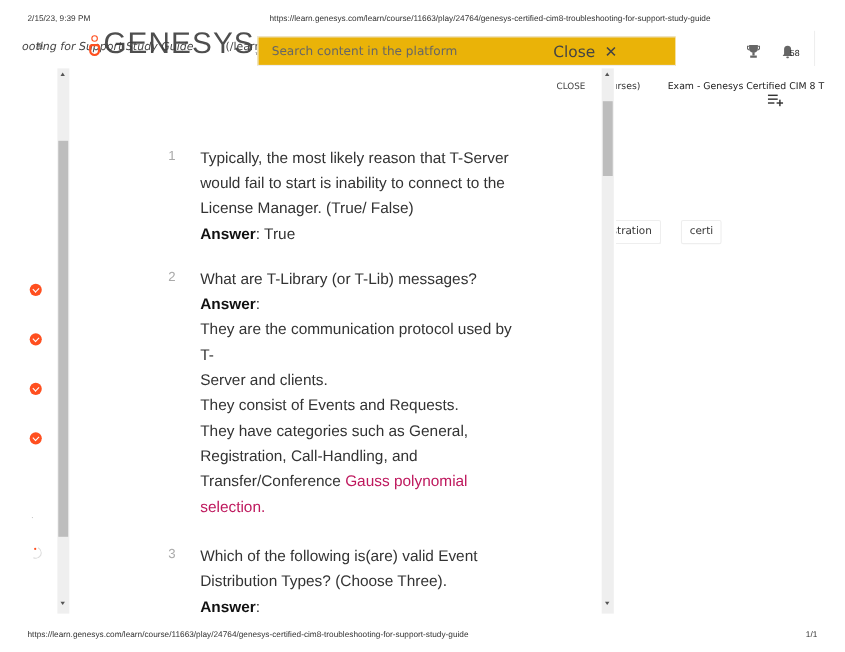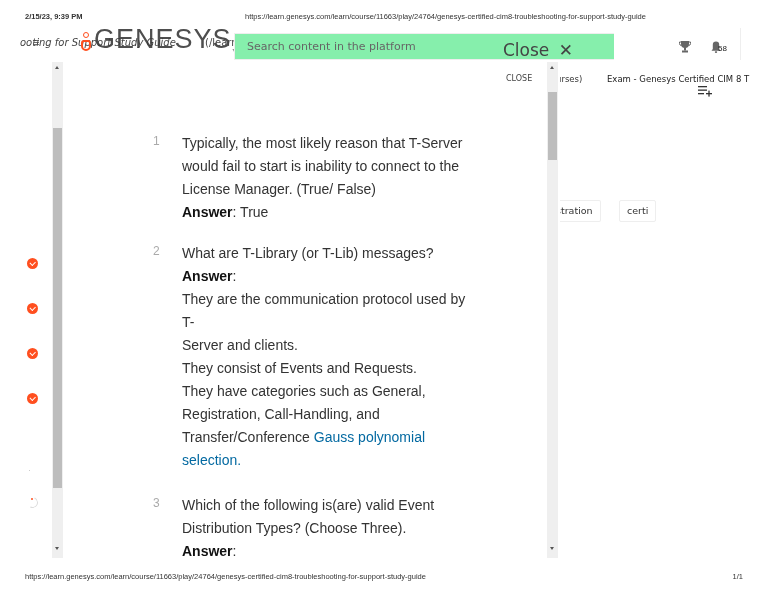--- a/index.html
+++ b/index.html
@@ -1,40 +1,40 @@
 <!DOCTYPE html>
 <html><head>
 <meta charset="utf-8">
 <style>
   * { box-sizing: border-box; margin: 0; padding: 0; }
   html, body { width: 768px; height: 593px; overflow: hidden; background: #fff; }
   body { position: relative; font-family: "Liberation Sans", sans-serif; color: #222; }
 
   .print-header { position: absolute; top: 12px; left: 25px; right: 25px; font-size: 7.5px; color: #333; font-family: "Liberation Sans", sans-serif; }
-  .print-header .date { position: absolute; left: 0; top: 0; font-weight: bold; }
+  .print-header .date { position: absolute; left: 0; top: 0; }
   .print-header .url { position: absolute; left: 220px; top: 0; }
 
   .print-footer { position: absolute; bottom: 12px; left: 25px; right: 25px; font-size: 7.5px; color: #333; }
   .print-footer .url { position: absolute; left: 0; bottom: 0; }
   .print-footer .page { position: absolute; right: 0; bottom: 0; }
 
   
   .bg-title { position: absolute; left: 20px; top: 37px; font-size: 10px; color: #444; white-space: nowrap; font-family: "DejaVu Sans", sans-serif; font-style: italic; }
   .logo { position: absolute; left: 80px; top: 24px; height: 30px; display: flex; align-items: flex-end; }
   .logo .g-mark { position: relative; width: 12px; height: 24px; margin-right: 2px; }
   .logo .g-mark .dot { position: absolute; top: 2px; left: 3px; width: 6px; height: 6px; border: 1.5px solid #ff4f1f; border-radius: 50%; }
   .logo .g-mark .bowl { position: absolute; top: 10px; left: 1px; width: 10px; height: 11px; border: 2px solid #ff4f1f; border-radius: 3px 3px 5px 5px; }
   .logo .word { font-size: 27px; color: #3b3b3b; letter-spacing: 1px; font-family: Liberation Sans, sans-serif; font-weight: 300; line-height: 30px; opacity: 0.9; }
   .logo .tm { font-size: 6px; vertical-align: top; color: #3b3b3b; }
   .bg-learn { position: absolute; left: 205px; top: 37px; font-size: 10px; color: #444; font-family: "DejaVu Sans", sans-serif; }
 
-  .search-bar { position: absolute; left: 234px; top: 33px; width: 380px; height: 27px; border: 1px solid #eee; border-right: none; background: #86efac; }
+  .search-bar { position: absolute; left: 234px; top: 33px; width: 380px; height: 27px; border: 1px solid #eee; border-right: none; background: #eab308; }
   .search-bar input { position: absolute; left: 0; top: 0; width: 250px; height: 25px; border: none; outline: none; padding-left: 12px; font-size: 11px; color: #555; font-family: "DejaVu Sans", sans-serif; background: transparent; }
   .search-bar input::placeholder { color: #666; }
-  .search-close { position: absolute; left: 268px; top: 6px; font-size: 17px; color: #444; font-family: "DejaVu Sans", sans-serif; cursor: pointer; }
+  .search-close { position: absolute; left: 268px; top: 6px; font-size: 14px; color: #444; font-family: "DejaVu Sans", sans-serif; cursor: pointer; }
 
   .trophy { position: absolute; left: 679px; top: 40px; width: 12px; height: 14px; }
   .bell { position: absolute; left: 711px; top: 40px; width: 10px; height: 14px; }
   .bell-count { position: absolute; left: 718px; top: 44px; font-size: 8px; font-weight: normal; color: #222; text-align: center; }
   .right-divider { position: absolute; left: 740px; top: 28px; width: 1px; height: 32px; background: #eee; }
 
   .panel-close { position: absolute; left: 506px; top: 74px; font-size: 8px; color: #444; font-family: "DejaVu Sans", sans-serif; cursor: pointer; }
   .bg-courses { position: absolute; left: 556px; top: 74px; font-size: 8.5px; color: #333; font-family: "DejaVu Sans", sans-serif; white-space: nowrap; }
   .bg-exam { position: absolute; left: 607px; top: 74px; font-size: 8.5px; color: #222; font-family: "DejaVu Sans", sans-serif; white-space: nowrap; }
   .playlist-add { position: absolute; left: 698px; top: 85px; width: 14px; height: 12px; }
@@ -57,21 +57,21 @@
   .sb-right .thumb { position: absolute; left: 1px; top: 30px; width: 9px; height: 68px; background: #bdbdbd; }
   .arrow-up, .arrow-down { position: absolute; left: 3px; width: 0; height: 0; border-left: 2.5px solid transparent; border-right: 2.5px solid transparent; }
   .arrow-up { top: 4px; border-bottom: 3px solid #555; }
   .arrow-down { bottom: 8px; border-top: 3px solid #555; }
 
   .content { position: absolute; left: 96px; top: 70px; width: 330px; font-family: "Liberation Sans", sans-serif; }
   .q { position: relative; padding-left: 34px; margin-bottom: 18px; }
   .q .num { position: absolute; left: 5px; top: 2px; font-size: 12px; color: #aaa; }
   .q .line { font-size: 14px; line-height: 23px; color: #333; }
   .q .ans-label { font-weight: bold; color: #111; }
-  .q .dark { color: #0369a1; }
+  .q .dark { color: #be185d; }
 </style>
 </head>
 <body>
 
 <div class="print-header">
   <span class="date">2/15/23, 9:39 PM</span>
   <span class="url">https://learn.genesys.com/learn/course/11663/play/24764/genesys-certified-cim8-troubleshooting-for-support-study-guide</span>
 </div>
 
 <div class="bg-title">

